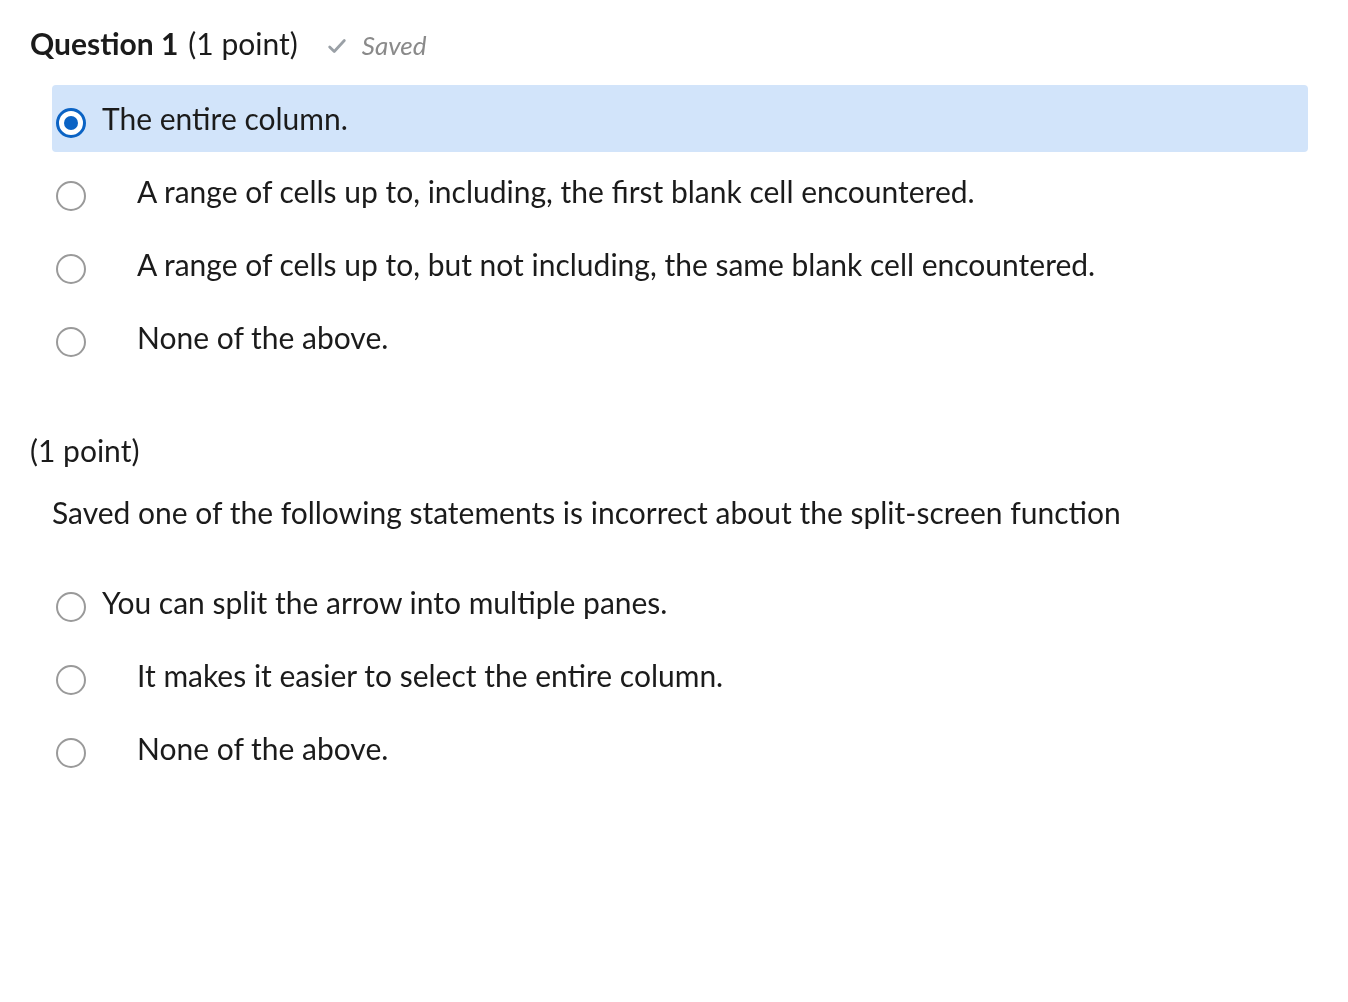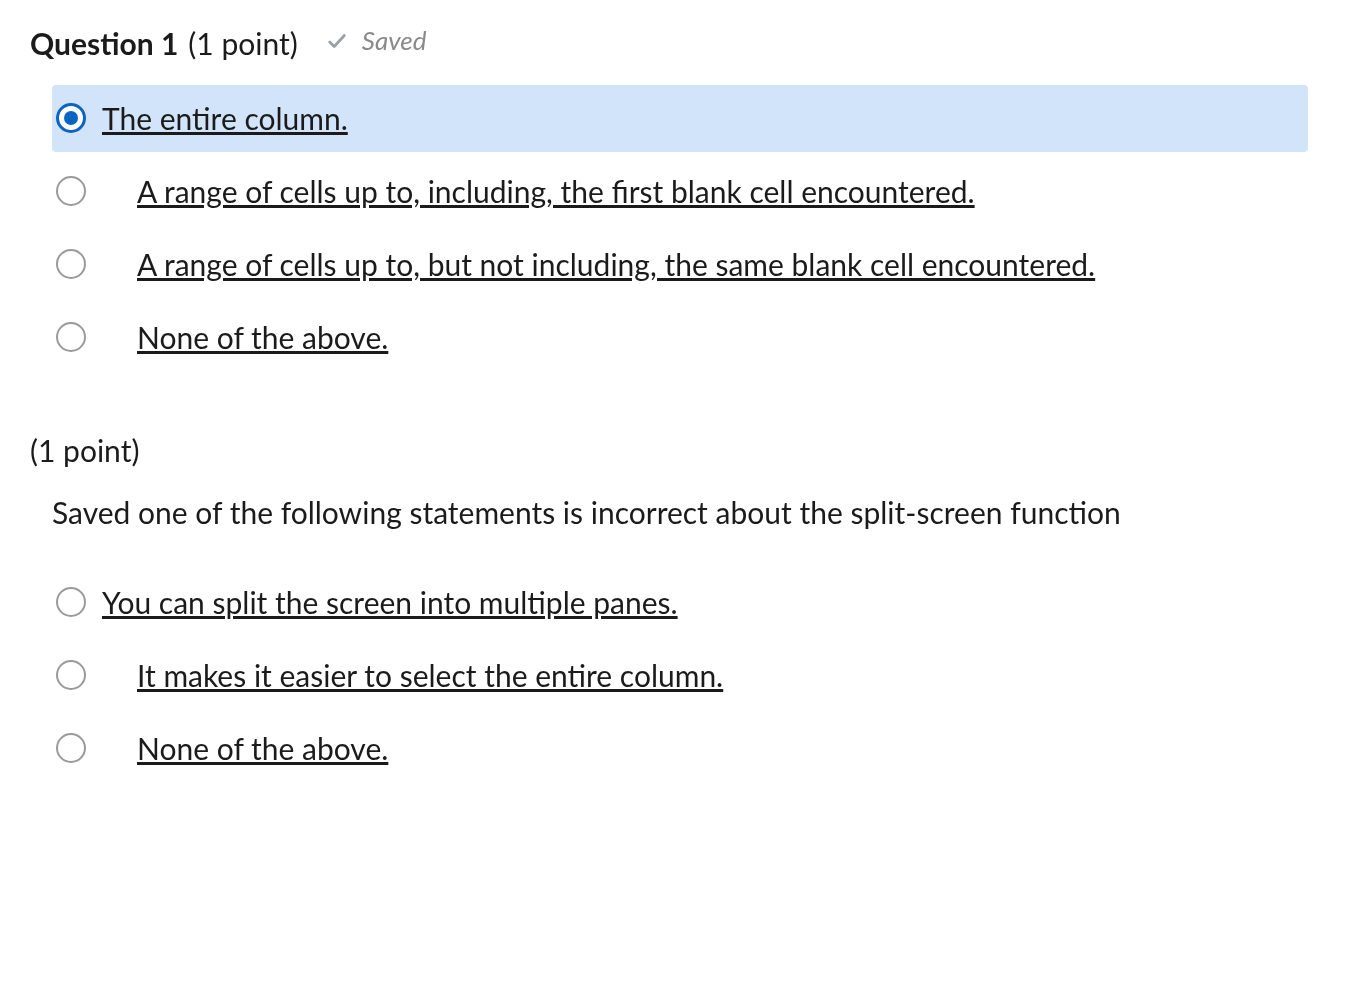--- a/index.html
+++ b/index.html
@@ -16,21 +16,21 @@
     padding: 24px 40px 60px 30px;
   }
 
   .question-block { margin-bottom: 60px; }
 
   .q-header {
     font-size: 30px;
     line-height: 1.3;
     margin-bottom: 22px;
     display: flex;
-    align-items: flex-start;
+    align-items: flex-end;
     flex-wrap: wrap;
     gap: 10px;
   }
   .q-num { font-weight: 700; }
   .q-points { font-weight: 400; }
   .saved-wrap {
     display: inline-flex;
     align-items: center;
     margin-left: 18px;
     color: #8a8a8a;
@@ -44,27 +44,26 @@
     font-size: 30px;
     line-height: 1.35;
     margin: 0 0 36px 22px;
     max-width: 1180px;
   }
 
   .options { margin-left: 22px; }
 
   .option {
     display: flex;
-    align-items: flex-start;
+    align-items: flex-end;
     padding: 14px 8px 14px 4px;
     font-size: 30px;
     line-height: 1.3;
     border-radius: 4px;
     cursor: pointer;
-    text-decoration: underline;
   }
   .option.selected {
     background: #d2e4fa;
   }
 
   .radio {
     flex: 0 0 auto;
     width: 30px;
     height: 30px;
     border: 2px solid #9a9a9a;
@@ -132,21 +131,21 @@
 
   <div class="question-block">
     <div class="q-header">
       <span class="q-points">(1 point)</span>
     </div>
     <div class="prompt">Saved one of the following statements is incorrect about the split-screen function</div>
 
     <div class="options">
       <div class="option">
         <span class="radio"></span>
-        <span class="option-label">You can split the screen into multiple panes.</span>
+        <span class="option-label">You can split the arrow into multiple panes.</span>
       </div>
       <div class="option">
         <span class="radio"></span>
         <span class="option-label">It makes it easier to select the entire column.</span>
       </div>
       <div class="option">
         <span class="radio"></span>
         <span class="option-label">None of the above.</span>
       </div>
     </div>

